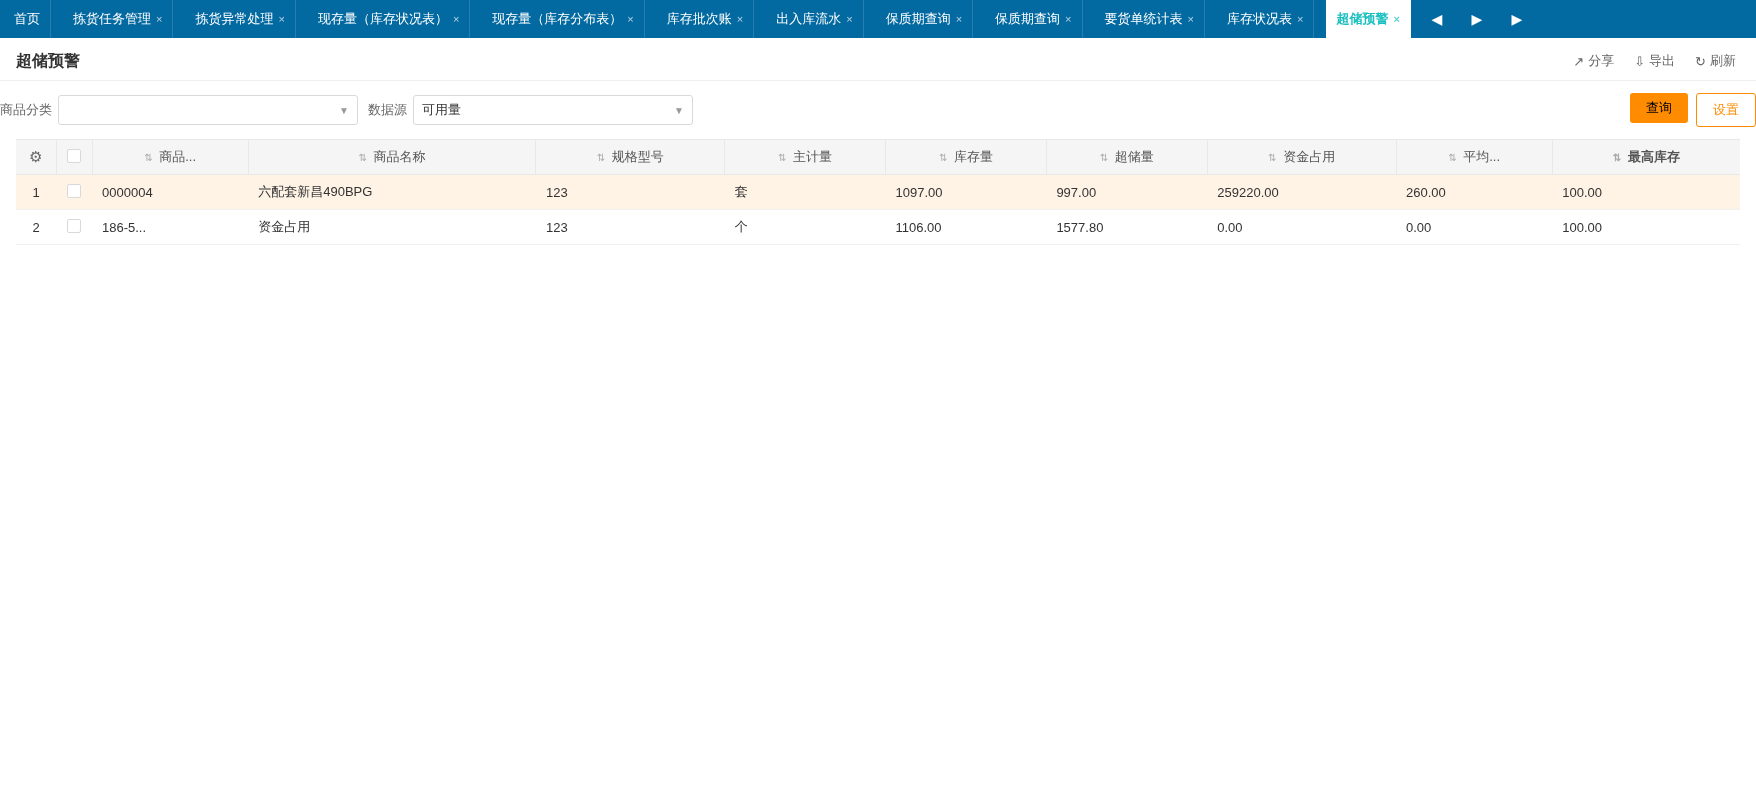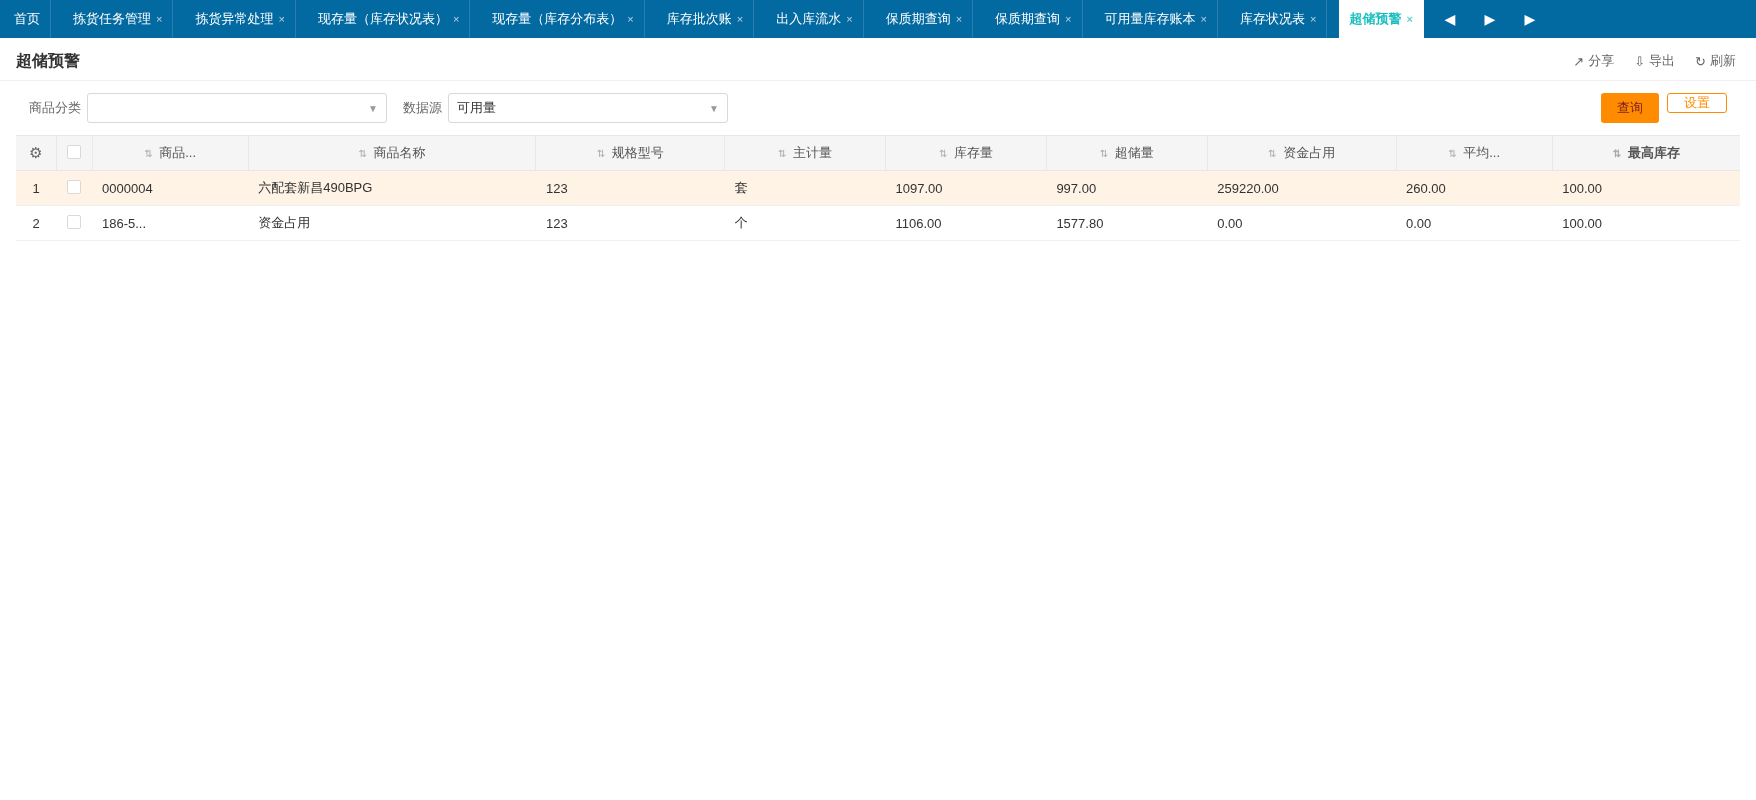--- a/index.html
+++ b/index.html
@@ -83,22 +83,22 @@
       color: #666;
       cursor: pointer;
       font-size: 13px;
       padding: 2px 4px;
     }
 
     
     .filter-area {
       display: flex;
       align-items: center;
-      padding: 12px 29px;
-      gap: 16px;
+      padding: 12px 0;
+      gap: 10px;
       flex-wrap: wrap;
     }
     .filter-item {
       display: flex;
       align-items: center;
       gap: 6px;
     }
     .filter-label {
       color: #666;
       font-size: 13px;
@@ -127,35 +127,35 @@
     }
     .filter-select-datasource .filter-select-value { color: #333; }
 
     .filter-actions {
       margin-left: auto;
       display: flex;
       gap: 8px;
     }
     .btn-query {
       background: #ff8c00;
-      color: #7f1d1d;
+      color: #000000;
       border: none;
       border-radius: 3px;
       padding: 0 16px;
       height: 30px;
       cursor: pointer;
       font-size: 13px;
     }
     .btn-settings {
       background: #fff;
       color: #ff8c00;
       border: 1px solid #ff8c00;
       border-radius: 3px;
       padding: 0 16px;
-      height: 20px;
+      height: 34px;
       cursor: pointer;
       font-size: 13px;
     }
 
     
     .table-container {
       padding: 0 16px;
     }
     table {
       width: 100%;
@@ -237,21 +237,21 @@
   </div>
   <div class="top-nav-item">
     <span>保质期查询</span>
     <span class="close-x">×</span>
   </div>
   <div class="top-nav-item">
     <span>保质期查询</span>
     <span class="close-x">×</span>
   </div>
   <div class="top-nav-item">
-    <span>可用量库存账本</span>
+    <span>要货单统计表</span>
     <span class="close-x">×</span>
   </div>
   <div class="top-nav-item">
     <span>库存状况表</span>
     <span class="close-x">×</span>
   </div>
   <div class="top-nav-item active">
     <span>超储预警</span>
     <span class="close-x">×</span>
   </div>

